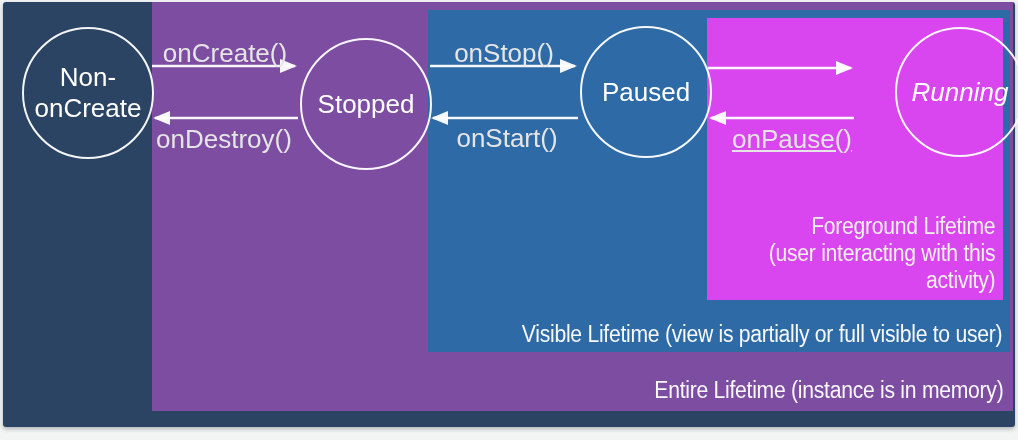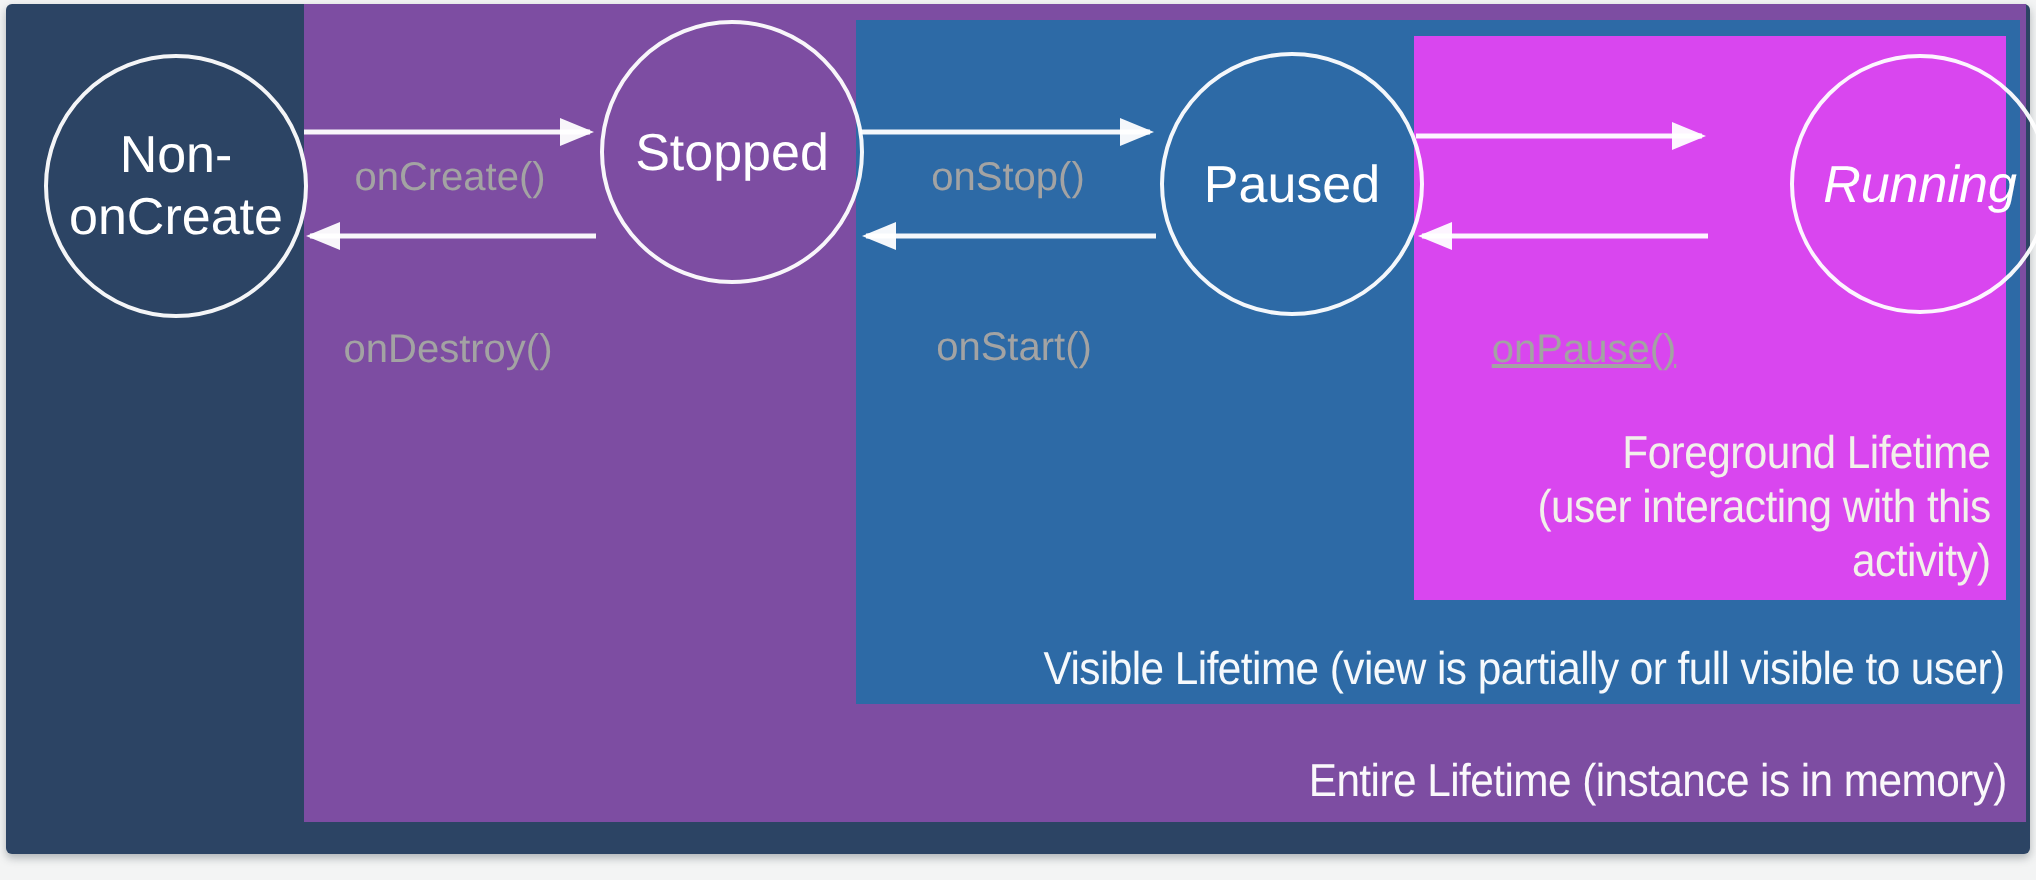--- a/index.html
+++ b/index.html
@@ -57,42 +57,41 @@
     display: flex;
     flex-direction: column;
     align-items: center;
     justify-content: center;
     color: #ffffff;
     font-size: 26px;
     line-height: 31px;
     text-align: center;
   }
   .circle-nonexistent { left: 19px;  top: 25px; width: 132px; height: 132px; }
-  .circle-stopped     { left: 297px; top: 8px; width: 132px; height: 132px; align-items: center; }
+  .circle-stopped     { left: 297px; top: 36px; width: 132px; height: 132px; align-items: center; }
   .circle-paused      { left: 577px; top: 24px; width: 132px; height: 132px; }
   .circle-running     { left: 892px; top: 25px; width: 130px; height: 130px; font-style: italic; }
   .arrows-svg {
     position: absolute;
     left: 0; top: 0;
     width: 1012px; height: 425px;
     pointer-events: none;
   }
   .arrow-line {
     stroke: rgba(255,255,255,0.95);
     stroke-width: 2.5;
     fill: none;
   }
   .transition-label {
     position: absolute;
     transform: translateX(-50%);
-    color: #a3a3a3;
-    font-size: 20px;
+    color: #e5e5e5;
+    font-size: 26px;
     line-height: 26px;
     white-space: nowrap;
-    margin-top: 36px;
   }
   .lbl-oncreate  { left: 222px; top: 38px; }
   .lbl-ondestroy { left: 221px; top: 124px; }
   .lbl-onstart   { left: 501px; top: 38px; }
   .lbl-onstop    { left: 504px; top: 123px; }
   .lbl-onresume  { left: 778px; top: 40px; }
   .lbl-onpause   { left: 789px; top: 124px; text-decoration: underline; }
 </style>
 </head>
 <body>

